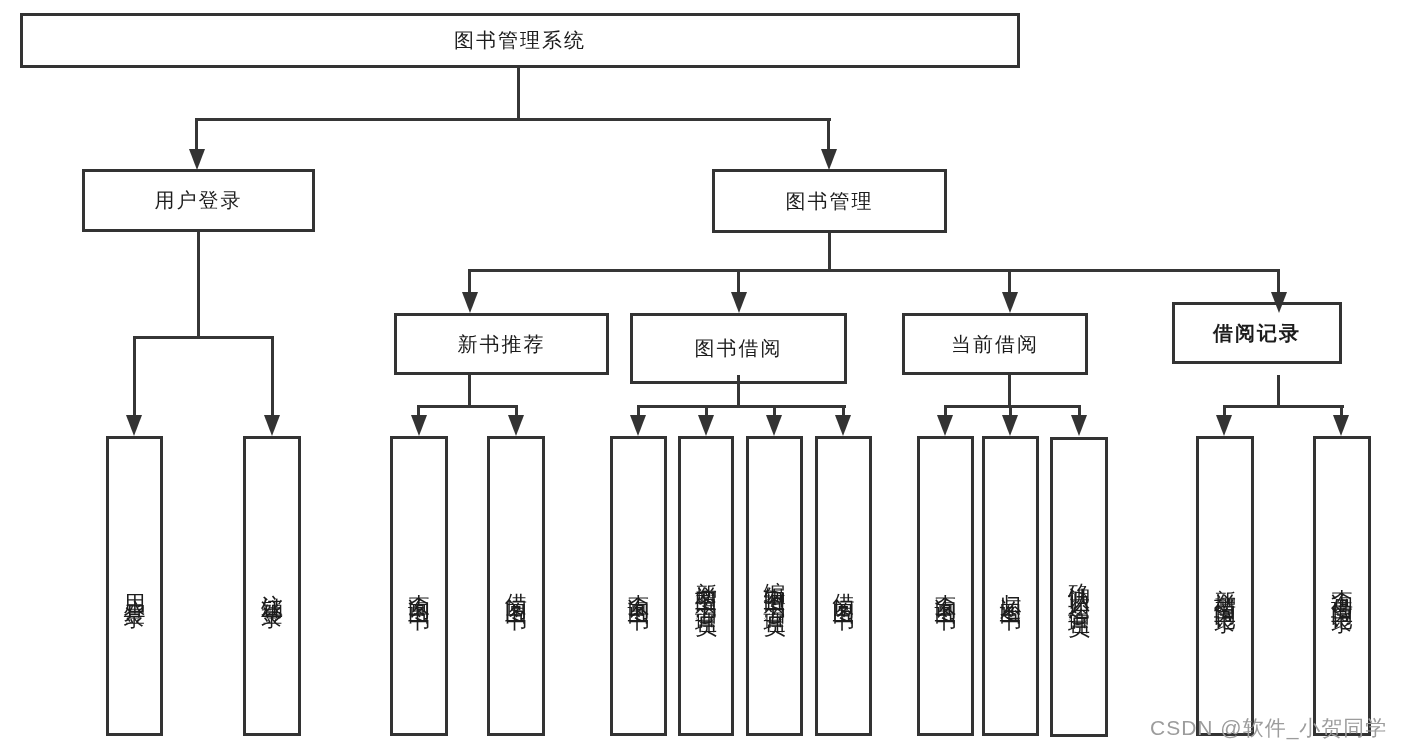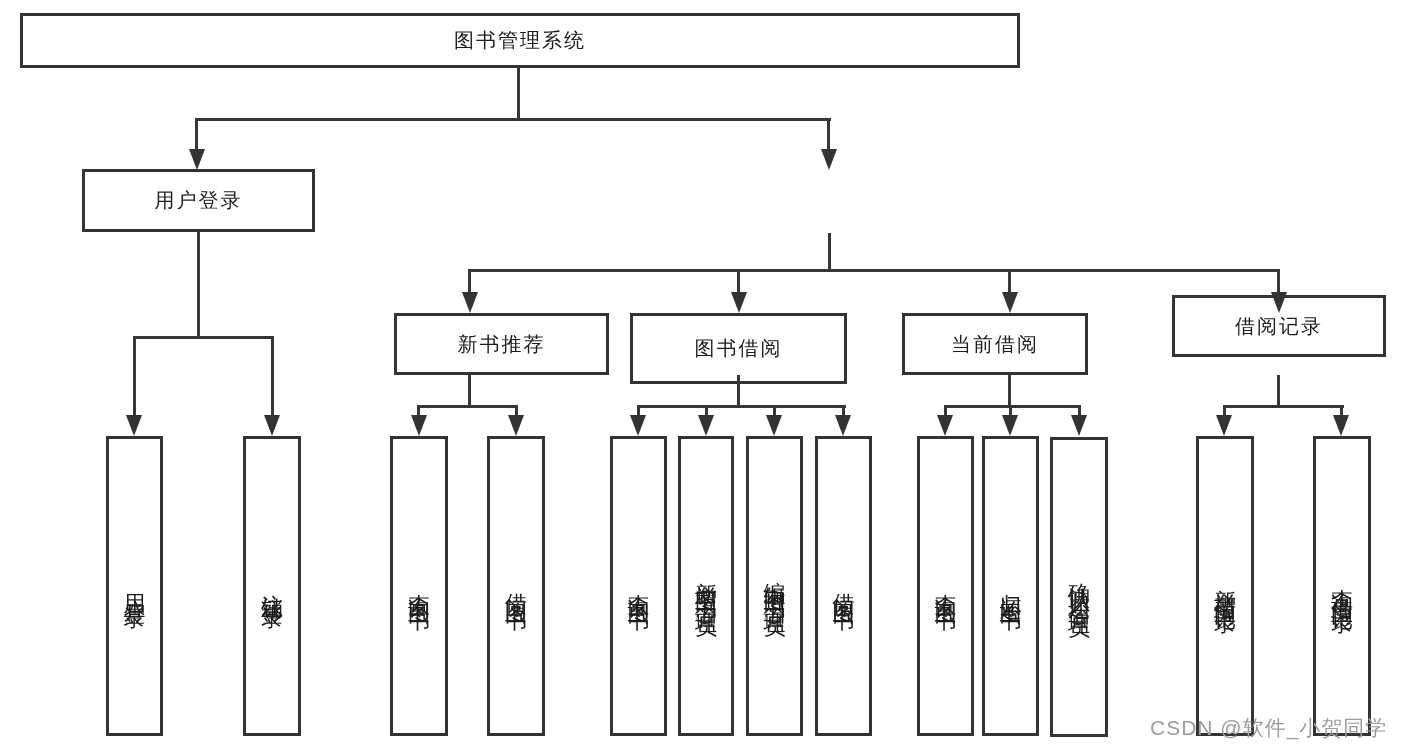--- a/index.html
+++ b/index.html
@@ -54,31 +54,34 @@
 
 <div class="canvas">
 
   <div class="box h" style="left:20px; top:13px; width:1000px; height:55px;">
     <span>图书管理系统</span>
   </div>
 
   <div class="box h" style="left:82px; top:169px; width:233px; height:63px;">
     <span>用户登录</span>
   </div>
+  <div class="box h" style="left:712px; top:169px; width:235px; height:64px;">
+    <span>图书管理</span>
+  </div>
 
   <div class="box h" style="left:362px; top:313px; width:215px; height:62px;margin-left:32px;">
     <span>新书推荐</span>
   </div>
   <div class="box h" style="left:630px; top:313px; width:217px; height:71px;">
     <span>图书借阅</span>
   </div>
   <div class="box h" style="left:902px; top:313px; width:186px; height:62px;">
     <span>当前借阅</span>
   </div>
-  <div class="box h" style="left:1172px; top:295px; width:214px; height:62px;">
+  <div class="box h" style="left:1172px; top:302px; width:170px; height:62px;font-weight:bold;">
     <span>借阅记录</span>
   </div>
 
   <div class="box v" style="left:106px; top:436px; width:57px; height:300px;">
     <span>用户登录</span>
   </div>
   <div class="box v" style="left:243px; top:436px; width:58px; height:300px;">
     <span>注销登录</span>
   </div>
 

